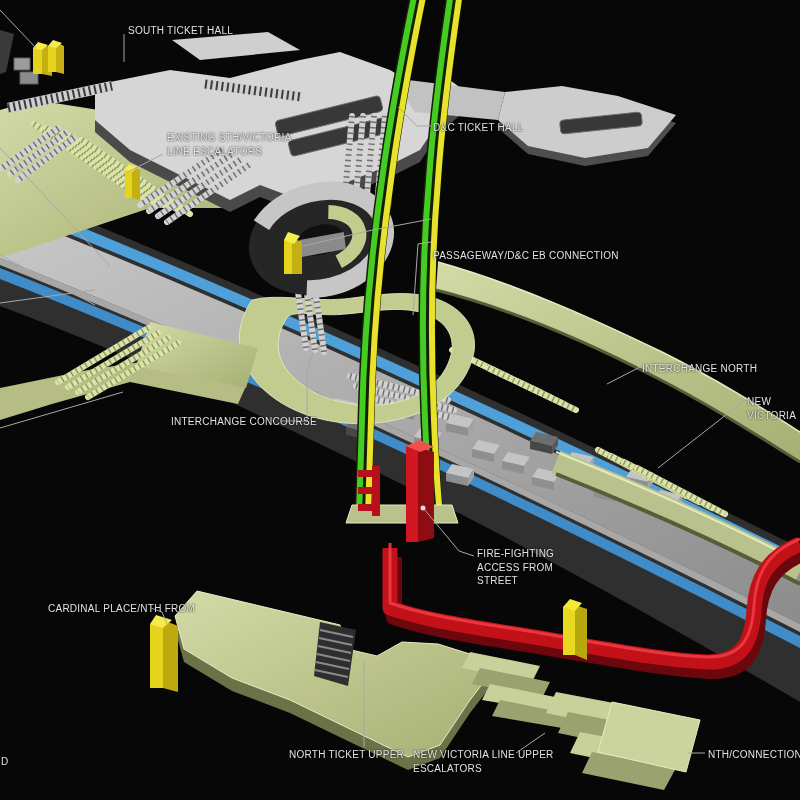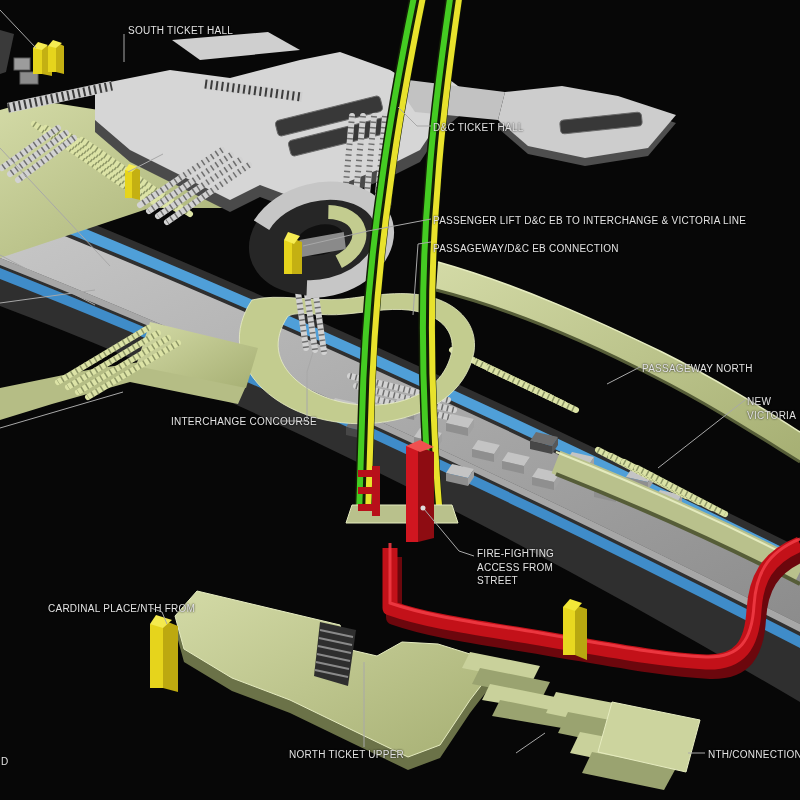--- a/index.html
+++ b/index.html
@@ -314,28 +314,31 @@
     <polyline class="leader" points="516,753 545,733"></polyline>
     <polyline class="leader" points="705,753 688,753"></polyline>
     <polyline class="leader" points="0,148 110,266"></polyline>
     <polyline class="leader" points="0,255 95,305"></polyline>
     <polyline class="leader" points="0,303 95,290"></polyline>
     <polyline class="leader" points="0,428 123,392"></polyline>
   </g>
 </svg>
 
 <div class="lbl" style="left:128px;top:24px">SOUTH TICKET HALL</div>
+<div class="lbl" style="left:167px;top:131px">EXISTING STH/VICTORIA
+LINE ESCALATORS</div>
 <div class="lbl" style="left:433px;top:121px">D&amp;C TICKET HALL</div>
-<div class="lbl" style="left:433px;top:214px">PASSENGER LIFT D&amp;C EB TO INTERCHANGE &amp; VICTORIA LINE</div>
-<div class="lbl" style="left:433px;top:242px">PASSAGEWAY/D&amp;C EB CONNECTION</div>
-<div class="lbl" style="left:642px;top:362px">PASSAGEWAY NORTH</div>
+<div class="lbl" style="left:433px;top:249px">PASSAGEWAY/D&amp;C EB CONNECTION</div>
+<div class="lbl" style="left:642px;top:362px">INTERCHANGE NORTH</div>
 <div class="lbl" style="left:747px;top:395px">NEW VICTORIA</div>
 <div class="lbl" style="left:171px;top:415px">INTERCHANGE CONCOURSE</div>
 <div class="lbl" style="left:477px;top:547px">FIRE-FIGHTING
 ACCESS FROM
 STREET</div>
 <div class="lbl" style="left:48px;top:602px">CARDINAL PLACE/NTH FROM</div>
 <div class="lbl" style="left:289px;top:748px">NORTH TICKET UPPER</div>
+<div class="lbl" style="left:413px;top:748px">NEW VICTORIA LINE UPPER
+ESCALATORS</div>
 <div class="lbl" style="left:708px;top:748px">NTH/CONNECTION</div>
 <div class="lbl" style="left:1px;top:755px">D</div>
 <div class="lbl" style="left:1px;top:800px">KS</div>
 
 </div>
 
 </body></html>

